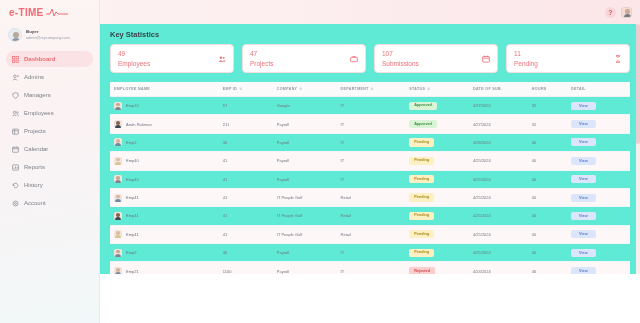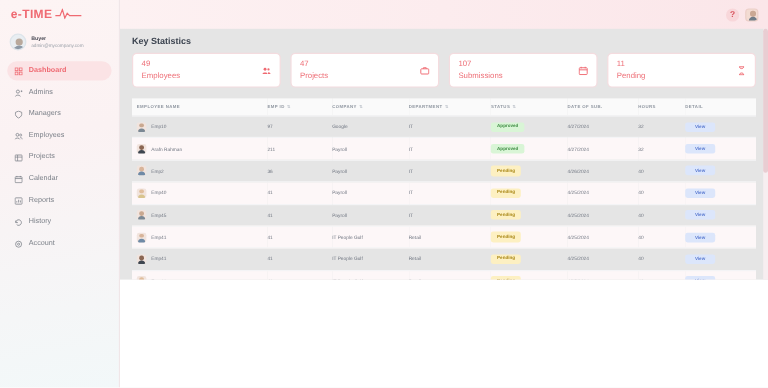--- a/index.html
+++ b/index.html
@@ -52,21 +52,21 @@
   .nav-item {
     display: flex; align-items: center; gap: 5px;
     height: 16px; padding: 0 6px; border-radius: 8px;
     font-size: 6px; color: #7c8189; cursor: pointer;
   }
   .nav-item .ico { width: 7px; height: 7px; display: flex; align-items: center; justify-content: center; flex: 0 0 7px; }
   .nav-item svg { display: block; }
   .nav-item.active { background: #fbe3e5; color: #ef6a72; font-weight: 700; }
 
   
-  .main { flex: 1; height: 233px; position: relative; background: #e5e5e5; overflow: hidden; }
+  .main { flex: 1; height: 274px; position: relative; background: #5eead4; overflow: hidden; }
   .topbar {
     height: 24px; width: 540px;
     background: linear-gradient(90deg, #fdf1f2 0%, #fcecee 50%, #fbe6e9 100%);
     display: flex; align-items: center; justify-content: flex-end;
     padding-right: 8px; gap: 5px;
   }
   .top-ico {
     width: 11px; height: 11px; border-radius: 50%;
     background: #f8d7da; display: flex; align-items: center; justify-content: center;
     color: #d9545e; font-size: 7px; font-weight: 700; cursor: pointer;

